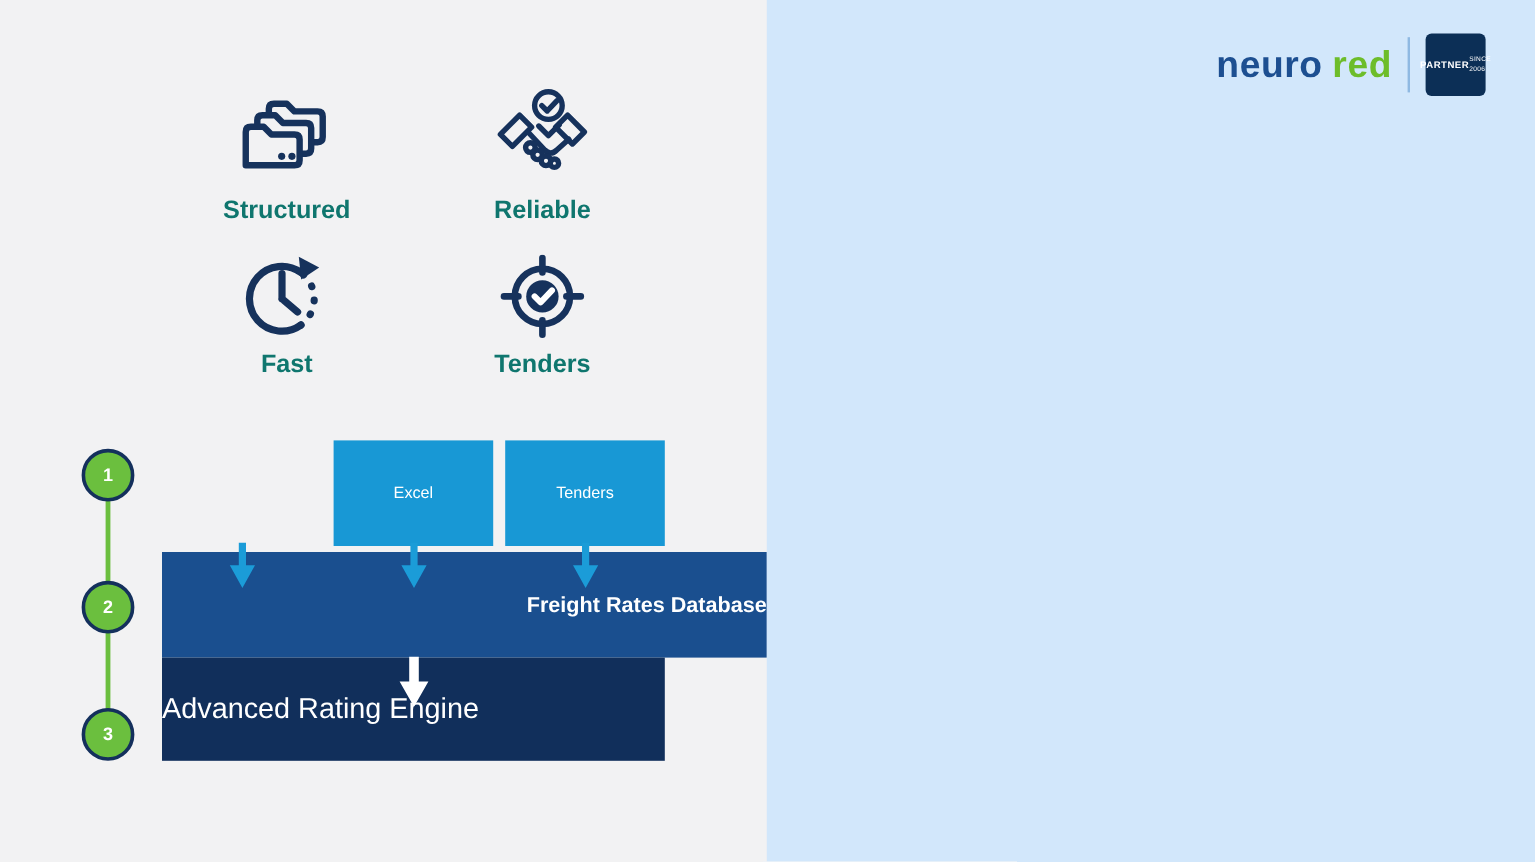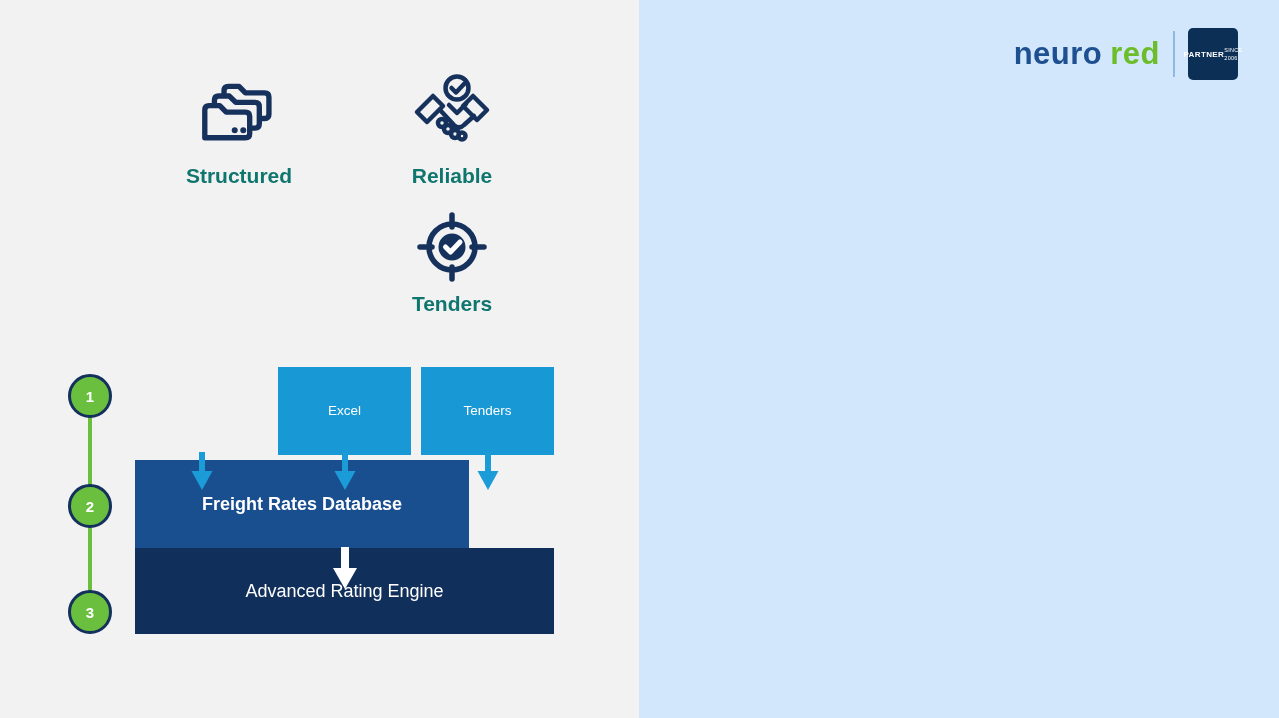--- a/index.html
+++ b/index.html
@@ -20,24 +20,24 @@
   .rail { position:absolute; left:88px; top:396px; width:4px; height:218px; background:#6bbf3e; }
   .step { position:absolute; width:44px; height:44px; border-radius:50%; background:#6bbf3e;
           border:3px solid #14305c; color:#fff; font-weight:bold; font-size:15px;
           display:flex; align-items:center; justify-content:center; }
   .step1 { left:68px; top:374px; } .step2 { left:68px; top:484px; } .step3 { left:68px; top:590px; }
 
   .src-box { position:absolute; top:367px; width:133px; height:88px; background:#1898d5; color:#fff;
              font-size:13.5px; line-height:1.5; display:flex; flex-direction:column; align-items:center;
              justify-content:center; text-align:center; }
   .src1 { left:135px; } .src2 { left:278px; } .src3 { left:421px; }
-  .db-box { position:absolute; left:135px; top:460px; width:334px; height:88px; background:#1a4f8f;
-            color:#fff; font-weight:bold; font-size:18px; display:flex; align-items:center; justify-content:center; }
+  .db-box { position:absolute; left:135px; top:460px; width:504px; height:88px; background:#1a4f8f;
+            color:#fff; font-weight:bold; font-size:18px; display:flex; align-items:center; justify-content:flex-end; }
   .engine-box { position:absolute; left:135px; top:548px; width:419px; height:86px; background:#112f5b;
-            color:#fff; font-weight:400; font-size:18px; display:flex; align-items:center; justify-content:center; }
+            color:#fff; font-weight:400; font-size:24px; display:flex; align-items:center; justify-content:flex-start; }
   .flow-arrow { position:absolute; }
 
   
   .logo-row { position:absolute; right:41px; top:28px; display:flex; align-items:center; gap:13px; }
   .logo-text { font-size:31px; font-weight:bold; letter-spacing:0.5px; color:#1d4f91; white-space:nowrap; }
   .logo-red { color:#6dbd2a; margin-left:8px; }
   .logo-divider { width:2px; height:46px; background:#8fb9e2; }
   .badge { width:50px; height:52px; background:#0c2f56; border-radius:5px; display:flex; flex-direction:row;
            align-items:center; justify-content:center; padding-top:1px; }
   .badge-partner { color:#fff; font-weight:bold; font-size:8px; letter-spacing:0.4px; line-height:1.2; }
@@ -80,20 +80,31 @@
             <circle cx="30" cy="51" r="4"></circle>
             <circle cx="36" cy="57" r="4"></circle>
             <circle cx="43" cy="62" r="4"></circle>
             <circle cx="50" cy="64" r="3.5"></circle>
           </g>
         </svg>
       </span>
       <span class="label">Reliable</span>
     </div>
 
+    <div class="feature f-fast">
+      <span>
+        <svg width="76" height="70" viewBox="0 0 76 70" fill="none">
+          <path d="M49.5,59 A27,27 0 0 0 49.5,15" stroke="#16325c" stroke-width="6" stroke-linecap="round" stroke-dasharray="0.5,11.5"></path>
+          <path d="M49.5,15 A27,27 0 1 0 49.5,59" stroke="#16325c" stroke-width="6" stroke-linecap="round"></path>
+          <polygon points="48,2 65,11 50,21" fill="#16325c"></polygon>
+          <path d="M34,37 V16 M34,37 L47,48" stroke="#16325c" stroke-width="6" stroke-linecap="round"></path>
+        </svg>
+      </span>
+      <span class="label">Fast</span>
+    </div>
 
     <div class="feature f-accurate">
       <span>
         <svg width="72" height="70" viewBox="0 0 72 70" fill="none">
           <circle cx="36" cy="35" r="23" stroke="#16325c" stroke-width="5.5"></circle>
           <g stroke="#16325c" stroke-width="5.5" stroke-linecap="round">
             <path d="M36,3 V15"></path>
               <path d="M36,55 V67"></path>
               <path d="M4,35 H16"></path>
               <path d="M56,35 H68"></path>

